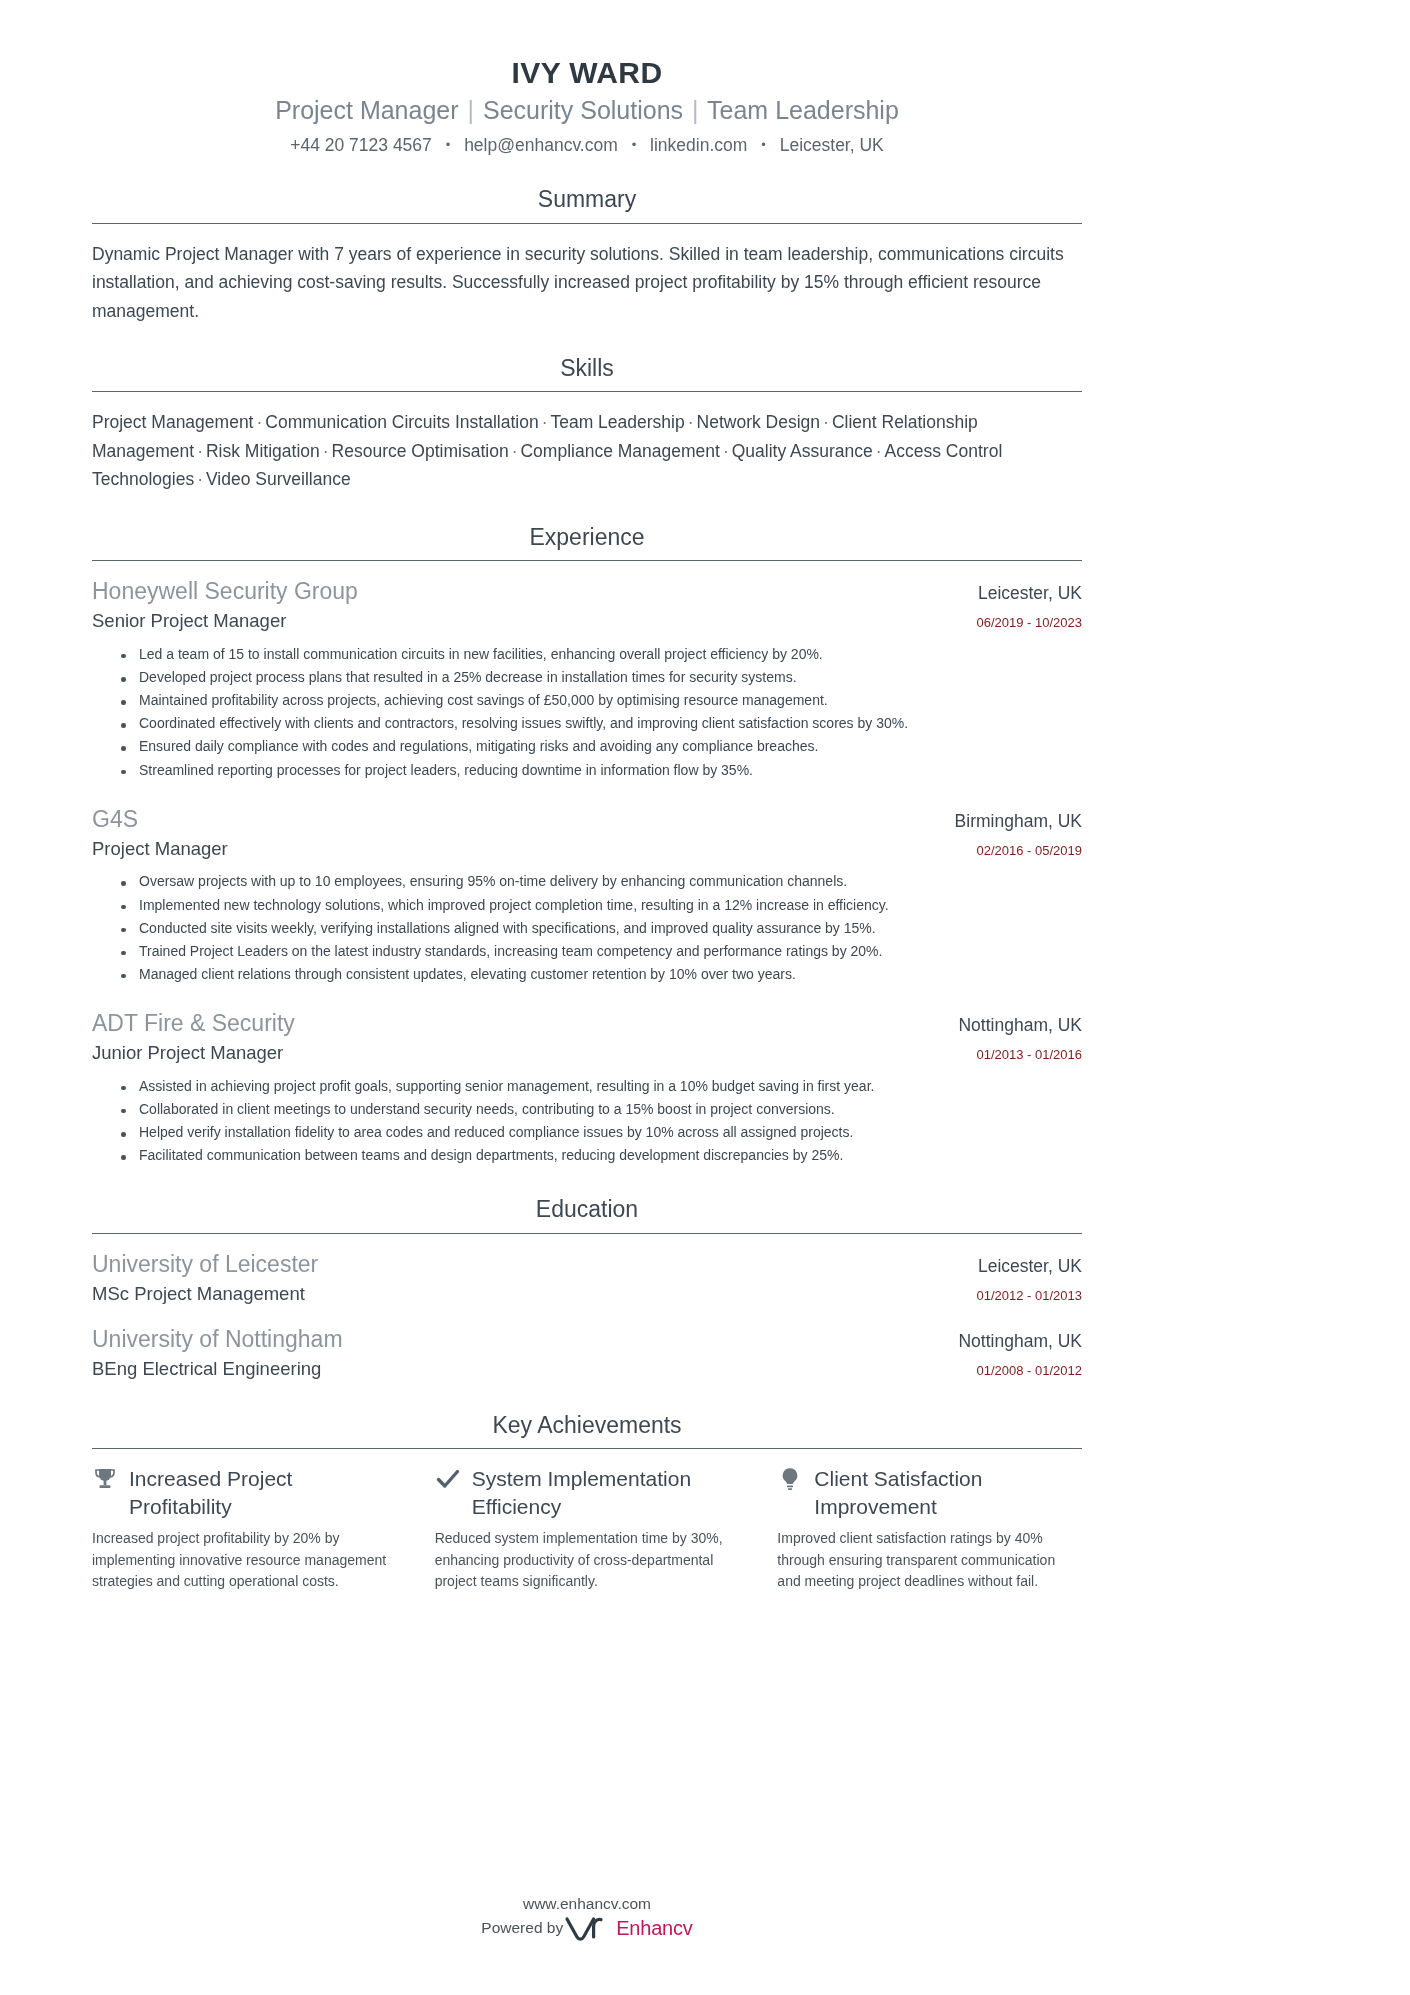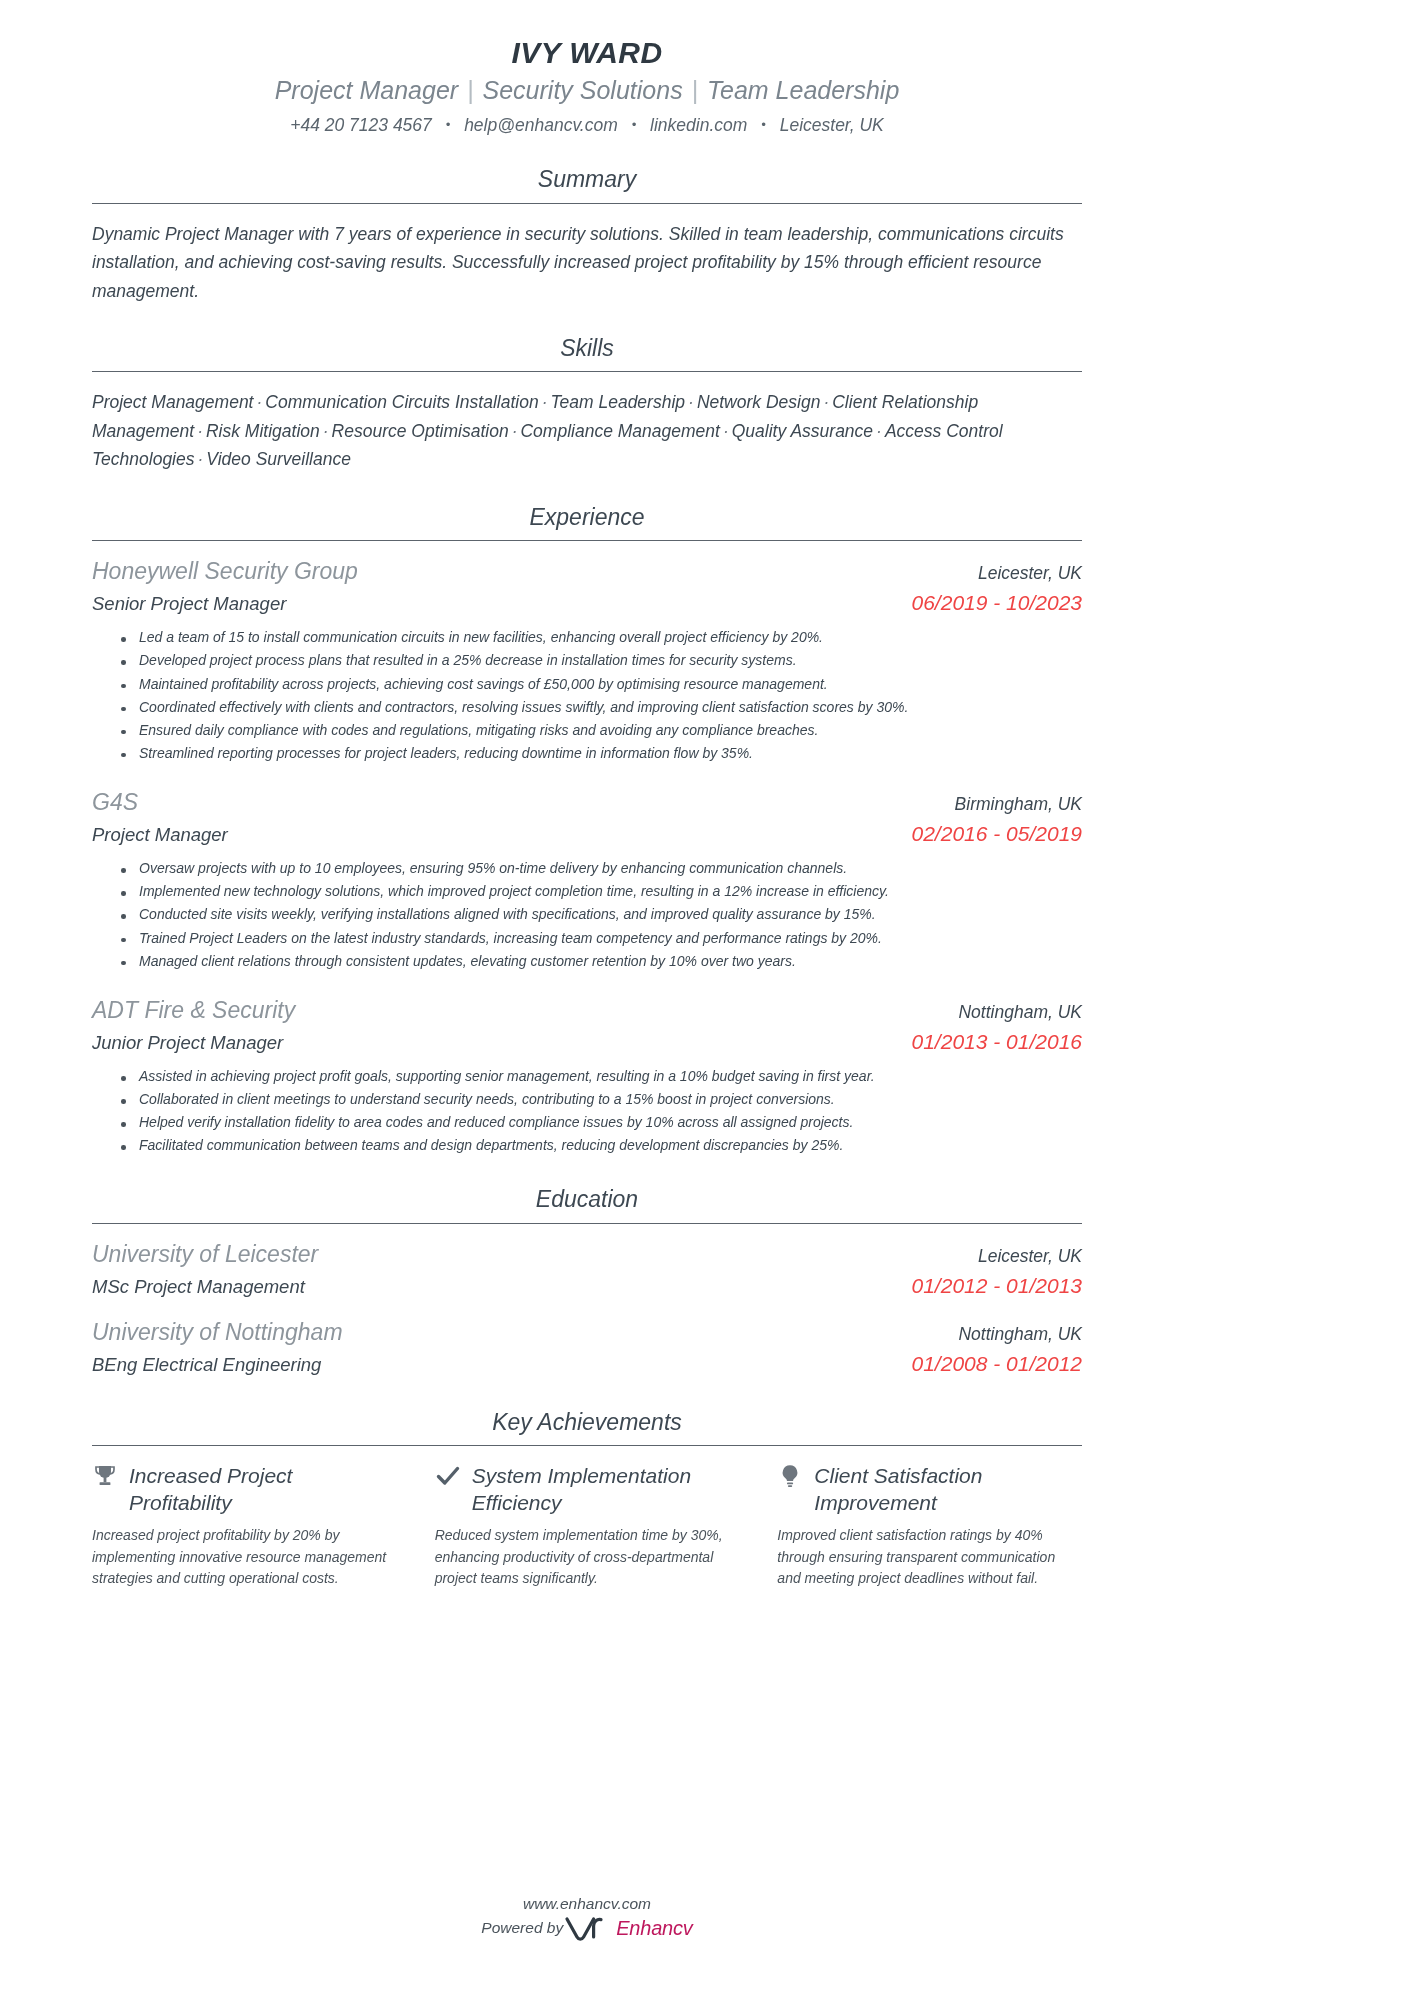--- a/index.html
+++ b/index.html
@@ -11,23 +11,22 @@
     width: 1410px;
     min-height: 1995px;
     font-family: "Liberation Sans", sans-serif;
     color: #3d4852;
     position: relative;
   }
   .page {
     width: 1174px;
     min-height: 1995px;
     background: #ffffff;
-    padding: 36px 92px 0 92px;
+    padding: 56px 92px 0 92px;
     position: relative;
-    font-style: italic;
   }
 
   
   .hdr { text-align: center; }
   .hdr-name {
     font-size: 30px;
     font-weight: bold;
     letter-spacing: 0.4px;
     color: #2f3942;
     margin: 0 0 6px 0;
@@ -105,22 +104,22 @@
     white-space: nowrap;
     padding-left: 20px;
   }
   .entry-role {
     font-size: 18.5px;
     color: #3d4852;
     line-height: 1.35;
     margin-top: 2px;
   }
   .entry-dates {
-    font-size: 21px;
-    color: #ef4444;
+    font-size: 13px;
+    color: #7f1d1d;
     white-space: nowrap;
     padding-left: 20px;
     margin-top: 2px;
   }
   ul.bullets {
     margin: 9px 0 0 0;
     padding-left: 27px;
     list-style: none;
   }
   ul.bullets li {

